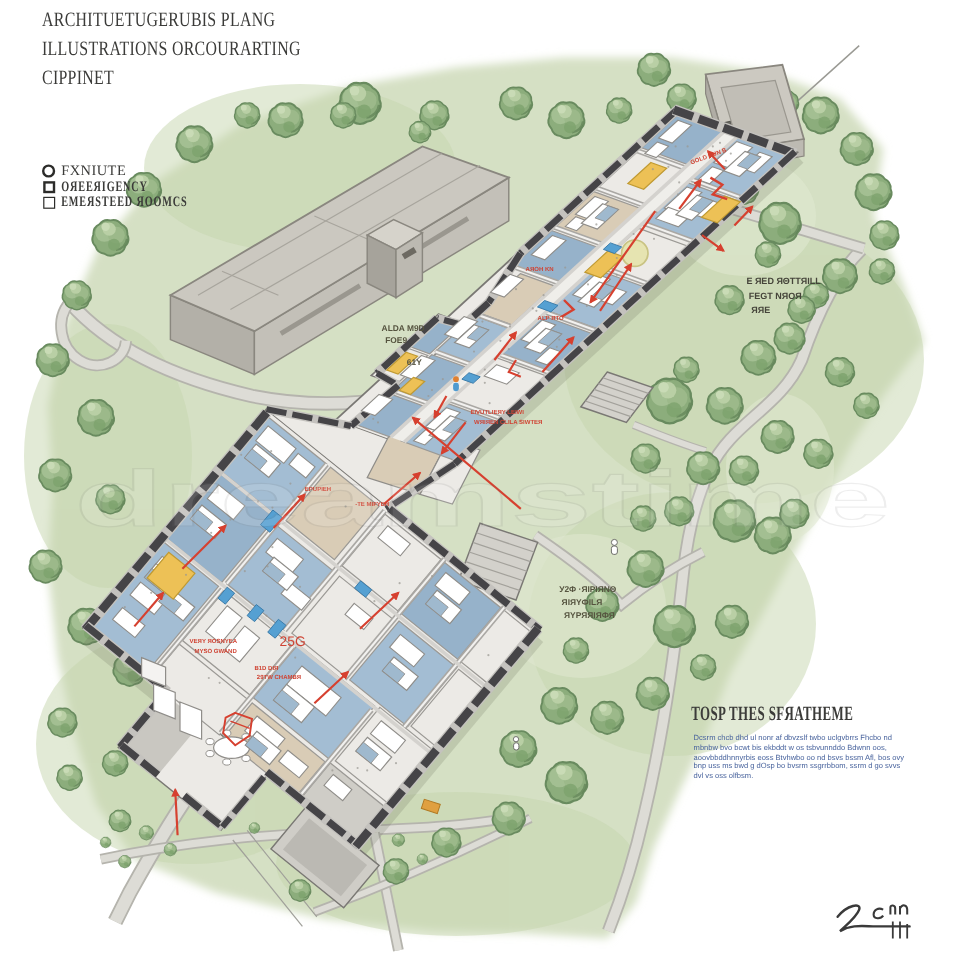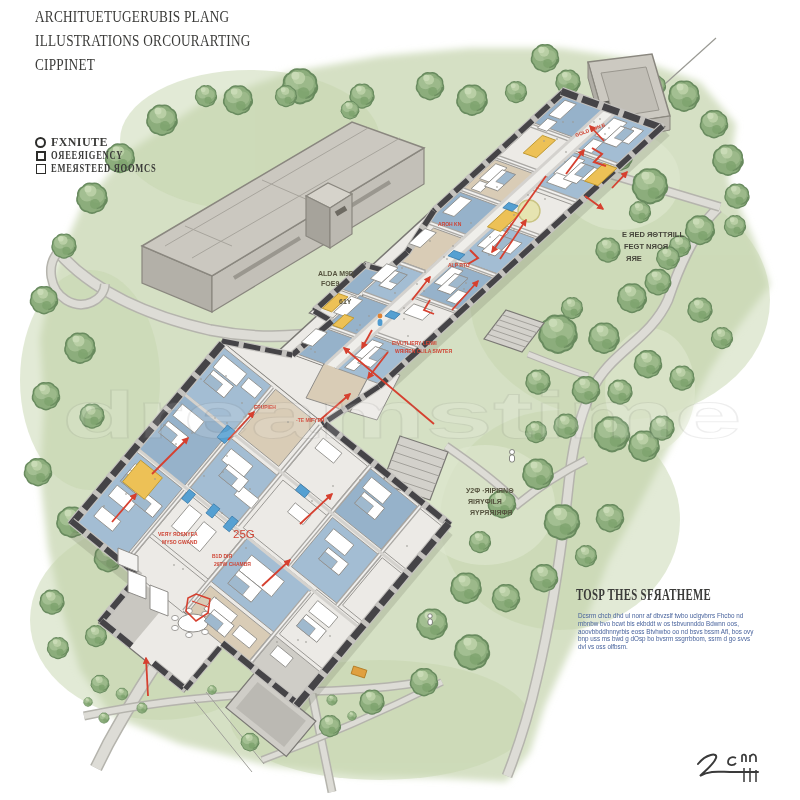--- a/index.html
+++ b/index.html
@@ -669,21 +669,21 @@
 </svg>
 
 <div class="ttl" style="left:35px;top:7px;font-size:17px;font-weight:normal;letter-spacing:0.3px;transform:scaleX(0.78);transform-origin:left;">ARCHITUETUGERUBIS PLANG</div>
 
 <div class="ttl" style="left:35px;top:31px;font-size:17px;font-weight:normal;letter-spacing:0.3px;transform:scaleX(0.78);transform-origin:left;">ILLUSTRATIONS ORCOURARTING</div>
 
 <div class="ttl" style="left:35px;top:55px;font-size:17px;font-weight:normal;letter-spacing:0.3px;transform:scaleX(0.78);transform-origin:left;">CIPPINET</div>
 
 <div style="position:absolute;left:35px;top:137px;width:7px;height:7px;border:2.4px solid #2c2c2a;border-radius:50%;"></div>
 
-<div class="ttl" style="left:51px;top:135px;font-size:12px;font-weight:bold;letter-spacing:0.4px;">FXNIUTE</div>
+<div class="ttl" style="left:51px;top:135px;font-size:12px;font-weight:normal;letter-spacing:0.4px;">FXNIUTE</div>
 
 <div style="position:absolute;left:36px;top:151px;width:6px;height:6px;border:2.4px solid #2c2c2a;"></div>
 
 <div class="ttl" style="left:51px;top:148px;font-size:12px;transform:scaleX(0.71);transform-origin:left;">OЯEEЯIGENCY</div>
 
 <div style="position:absolute;left:36px;top:164px;width:8px;height:8px;border:1.5px solid #2c2c2a;"></div>
 
 <div class="ttl" style="left:51px;top:161px;font-size:12px;transform:scaleX(0.71);transform-origin:left;">EMEЯSTEED ЯOOMCS</div>
 
 <div class="ttl" style="left:576px;top:585px;font-size:17px;letter-spacing:0.5px;transform:scaleX(0.635);transform-origin:left;">TOSP THES SFЯATHEME</div>

